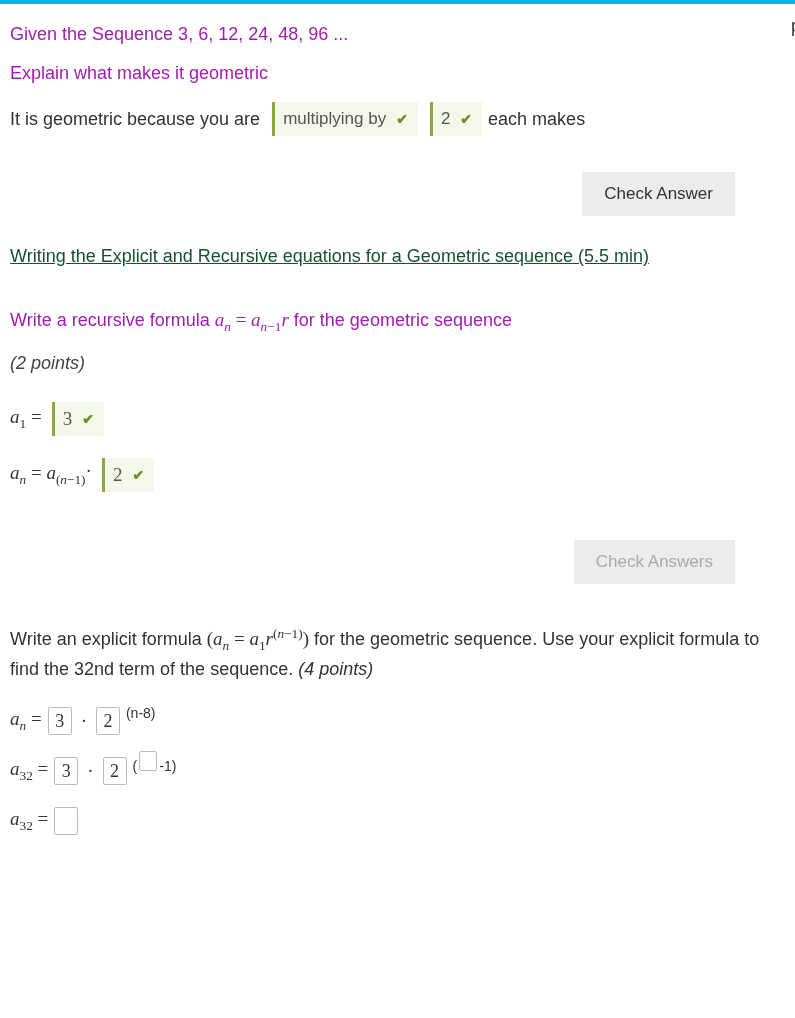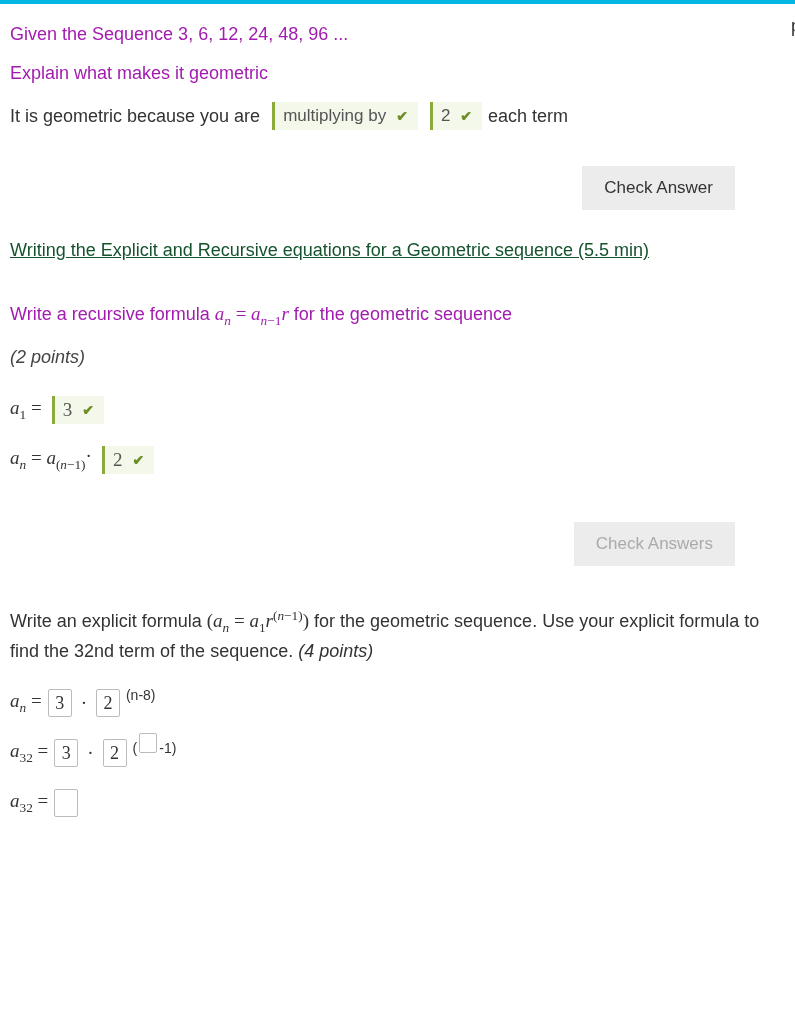--- a/index.html
+++ b/index.html
@@ -38,21 +38,21 @@
     margin-bottom: 28px;
   }
   .inline-row > span, .inline-row > .mathbit { margin-right: 6px; }
   .field-wrap {
     display: inline-flex;
     align-items: center;
     border-left: 3px solid #8aab3a;
     background: #f4f8ea;
     padding: 4px 10px 4px 8px;
     margin: 0 6px;
-    height: 28px;
+    height: 34px;
   }
   .field-text { color: #555; font-size: 17px; }
   .check-icon {
     color: #6b8f24;
     margin-left: 10px;
     font-weight: bold;
     font-size: 14px;
   }
   .btn {
     display: inline-block;
@@ -122,21 +122,21 @@
   <div class="inline-row">
     <span>It is geometric because you are</span>
     <span class="field-wrap">
       <span class="field-text">multiplying by</span>
       <span class="check-icon">✔</span>
     </span>
     <span class="field-wrap">
       <span class="field-text">2</span>
       <span class="check-icon">✔</span>
     </span>
-    <span>each term</span>
+    <span>each makes</span>
   </div>
 
   <div class="btn-row">
     <button class="btn">Check Answer</button>
   </div>
 
   
   <a class="link">Writing the Explicit and Recursive equations for a Geometric sequence (5.5 min)</a>
 
   <div class="q-text">

